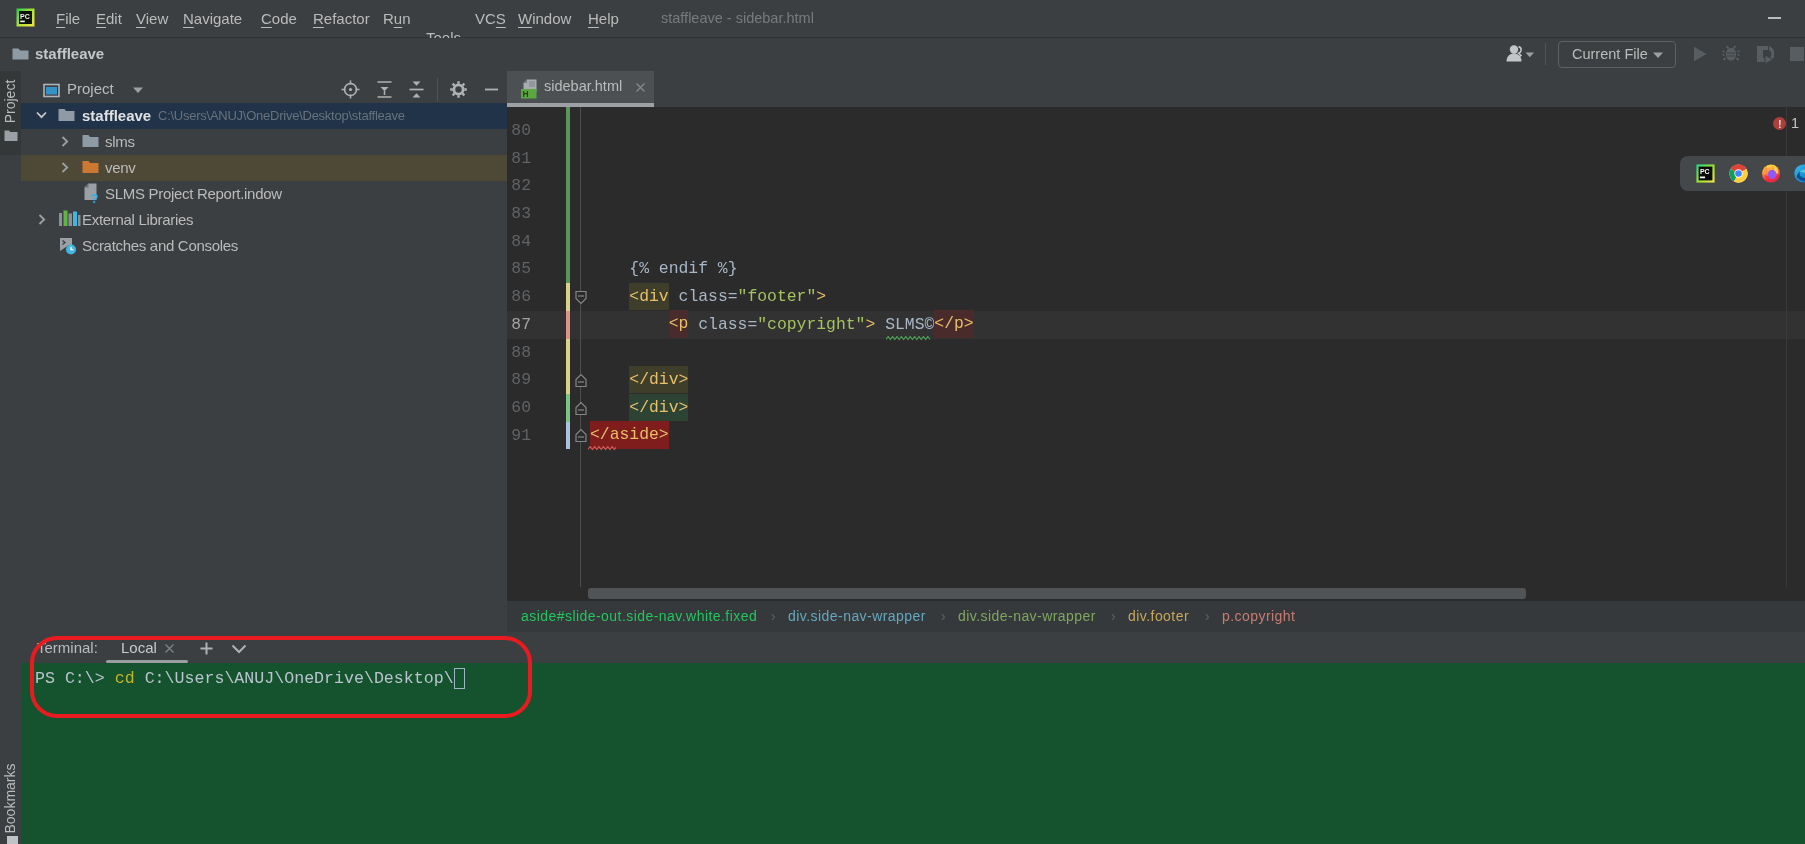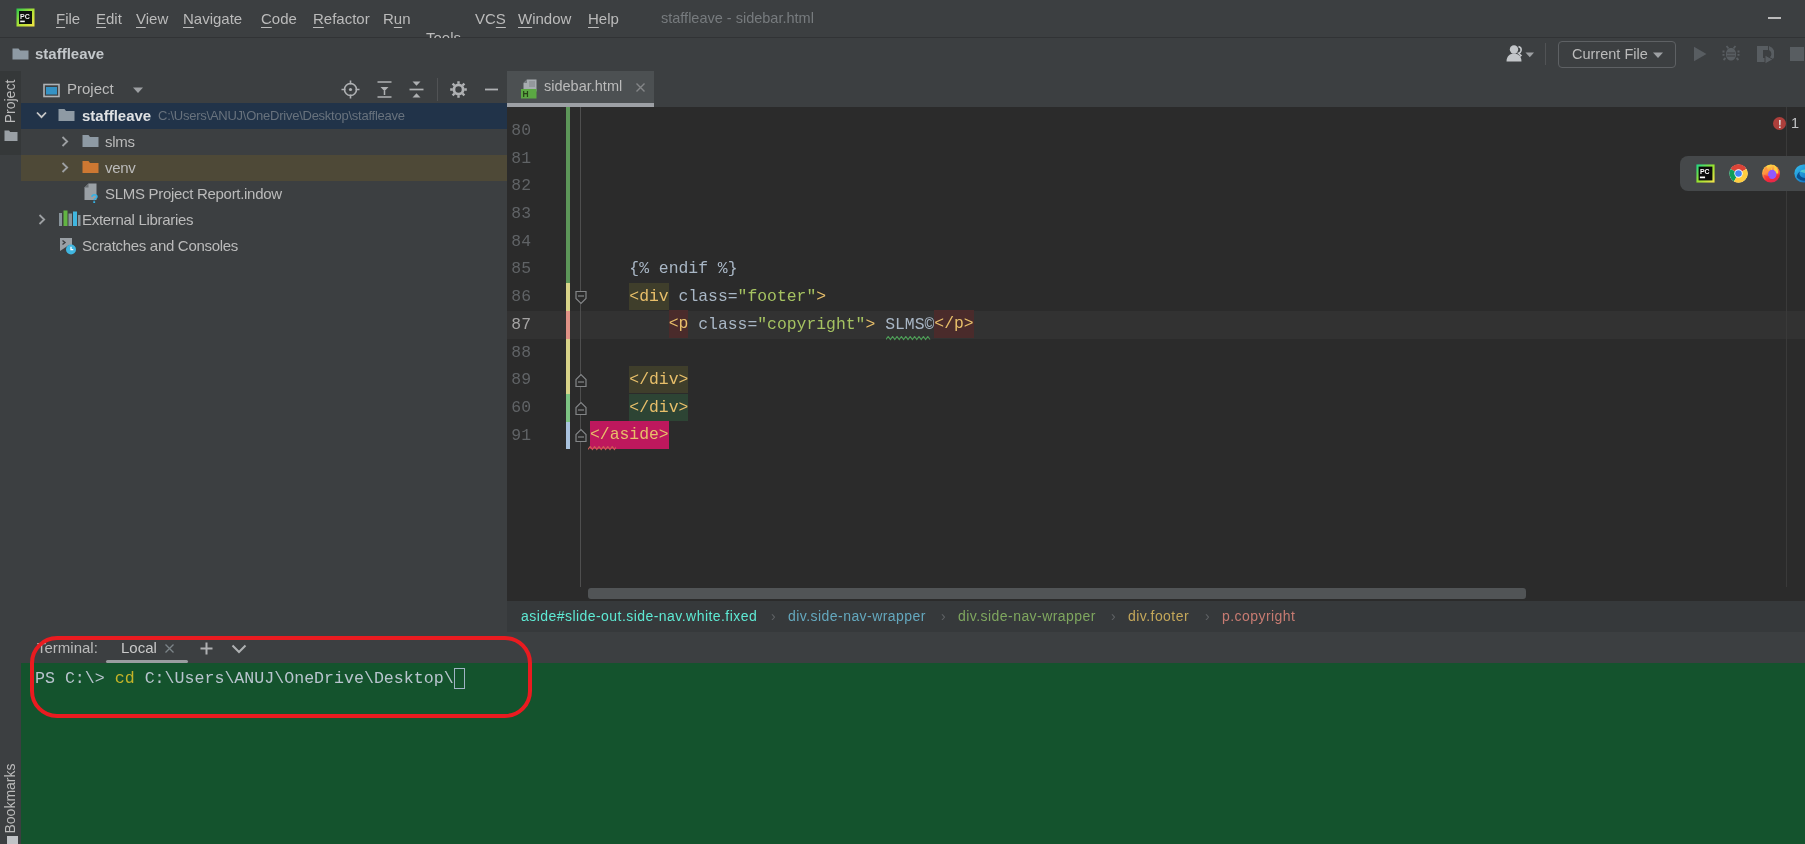--- a/index.html
+++ b/index.html
@@ -11,21 +11,21 @@
   .u{text-decoration:underline;text-underline-offset:3px;text-decoration-thickness:1px;}
   .ln{position:absolute;left:0;width:1298px;height:27.7px;line-height:27.7px;font-family:Liberation Mono, monospace;font-size:16.4px;color:#a9b7c6;white-space:pre;}
   .ln .num{position:absolute;left:0;width:24px;text-align:right;color:#606366;}
   .ln .c{position:absolute;left:83px;}
   .ln i{font-style:normal;}
   .tag{color:#e8bf6a;}
   .str{color:#a5c261;}
   .hlol{background:#3f3e2b;padding:4.4px 0 4.1px 0;}
   .hlrd{background:#4a2b2b;padding:4.4px 0 4.1px 0;}
   .hlgr{background:#2d4434;padding:4.4px 0 4.1px 0;}
-  .hlbl{background:#be185d;padding:4.4px 0 4.1px 0;}
+  .hlbl{background:#7f1d1d;padding:4.4px 0 4.1px 0;}
   .wavg{}
   .wavr{}
   .bc{position:absolute;top:0;height:31px;line-height:30px;font-size:14px;letter-spacing:0.45px;}
 </style>
 </head>
 <body>
 
 <div class="abs" id="menubar" style="left:0;top:0;width:1805px;height:37px;background:#3c3f41;border-bottom:1px solid #313335;">
 
   <svg class="abs" style="left:16px;top:8px;" width="19" height="19" viewBox="0 0 19 19">
@@ -318,21 +318,21 @@
         </defs>
       <circle cx="50" cy="50" r="48" fill="url(#edg)"></circle>
       <path d="M14 70 A 48 48 0 0 0 95 60 C 80 75 55 78 40 68 C 28 60 26 48 32 40 C 22 46 16 56 14 70 z" fill="#0a4f8f"></path>
       <path d="M32 40 C 40 28 60 26 72 34 C 80 40 84 48 83 56 L 60 50 z" fill="#7df9c8" opacity="0.5"></path>
     </svg>
   </div>
 
   <div class="abs" style="left:81px;top:517px;width:938px;height:11px;background:#515456;border-radius:3px;"></div>
 
   <div class="abs" style="left:0;top:530px;width:1298px;height:31px;background:#36393b;">
-    <div class="bc" style="left:14px;color:#5eead4;">aside#slide-out.side-nav.white.fixed</div>
+    <div class="bc" style="left:14px;color:#22c55e;">aside#slide-out.side-nav.white.fixed</div>
     <div class="bc" style="left:264px;color:#5f6265;">›</div>
     <div class="bc" style="left:281px;color:#64a8be;">div.side-nav-wrapper</div>
     <div class="bc" style="left:434px;color:#5f6265;">›</div>
     <div class="bc" style="left:451px;color:#7fa75f;">div.side-nav-wrapper</div>
     <div class="bc" style="left:604px;color:#5f6265;">›</div>
     <div class="bc" style="left:621px;color:#c4a75a;">div.footer</div>
     <div class="bc" style="left:698px;color:#5f6265;">›</div>
     <div class="bc" style="left:715px;color:#c77b72;">p.copyright</div>
   </div>
 </div>

